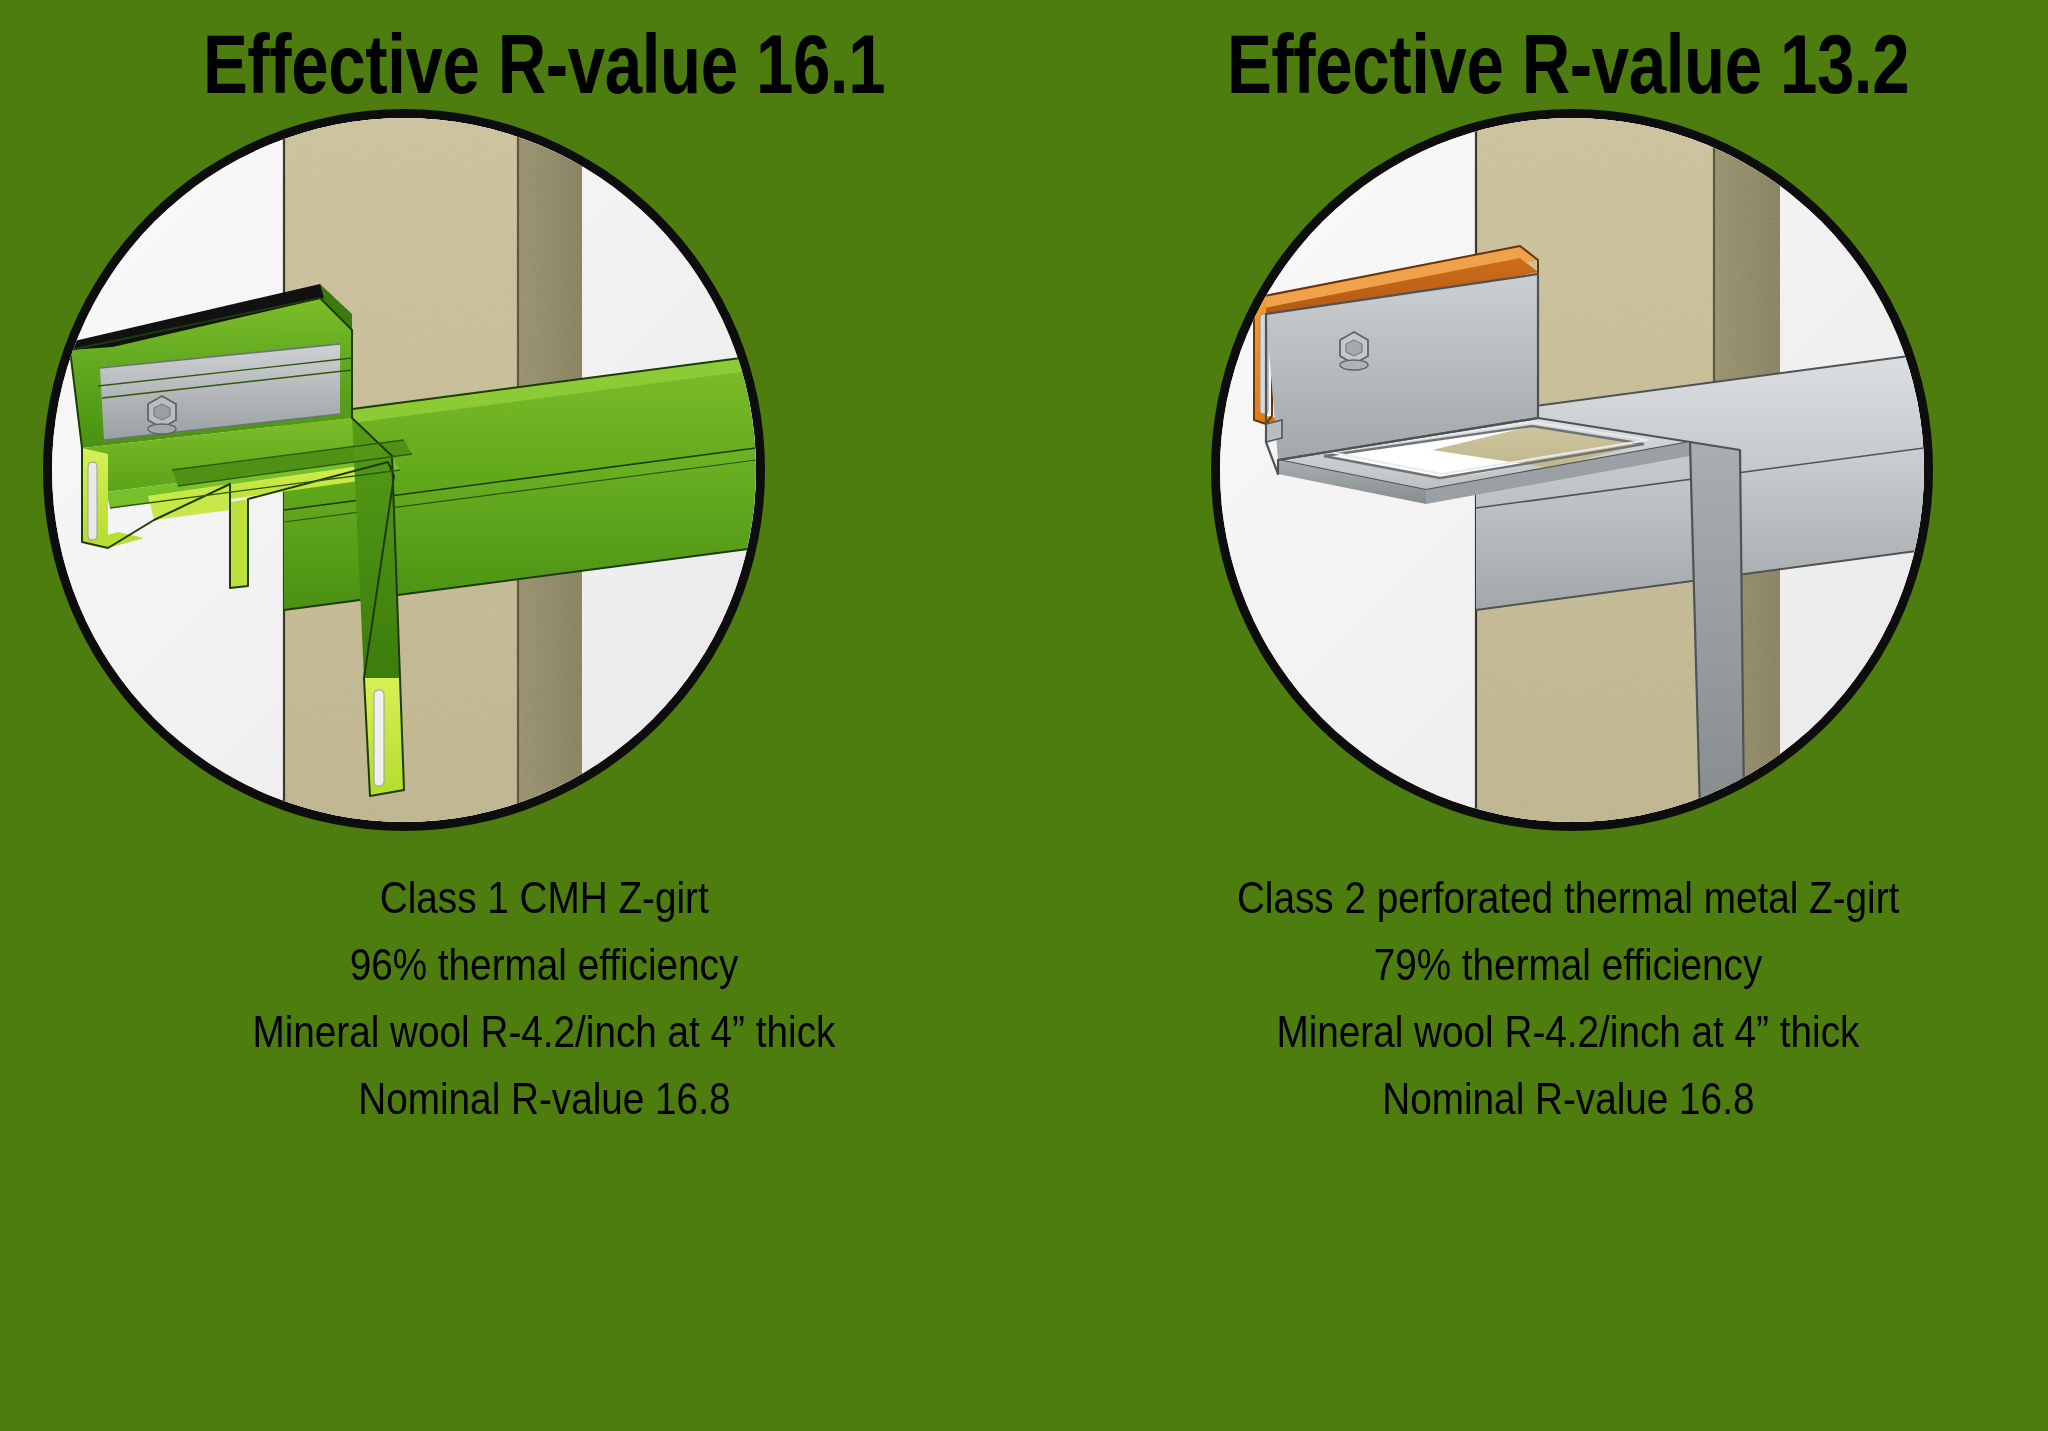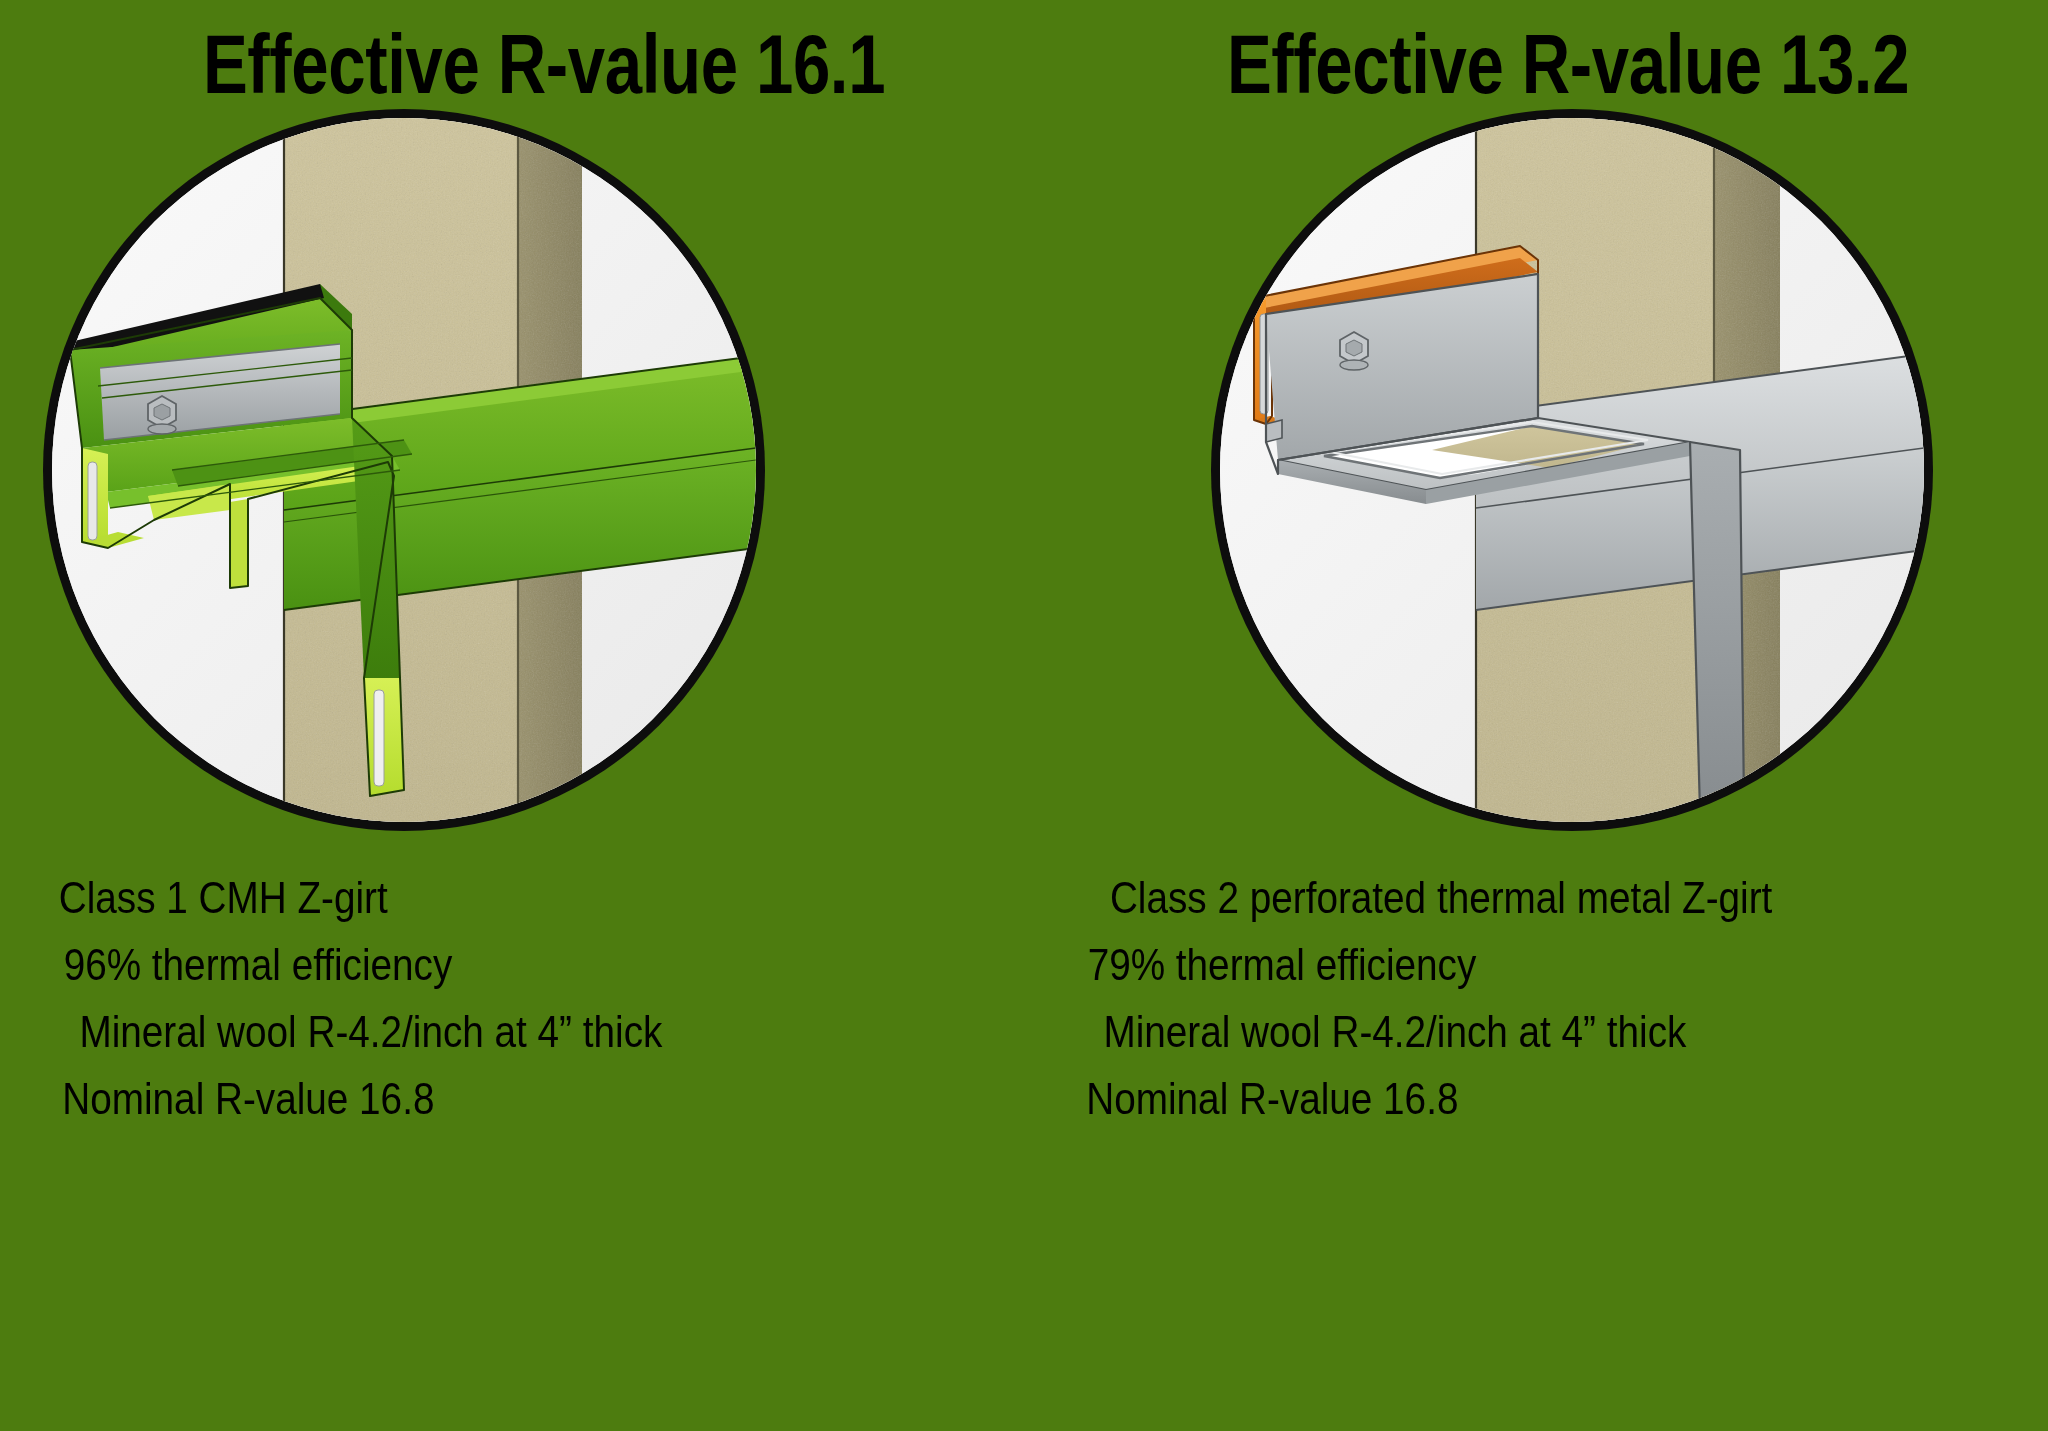--- a/index.html
+++ b/index.html
@@ -44,21 +44,21 @@
     box-shadow:0 0 0 9px #0d0d0d;
   }
   .circle-left{left:8px;top:2px;}
   .circle-right{left:152px;top:2px;}
 
   .scene{position:absolute;inset:0;}
   .scene svg{display:block;width:100%;height:100%;}
 
   .captions{
     width:100%;
-    display:flex;flex-direction:column;align-items:flex-start;
+    display:flex;flex-direction:column;align-items:center;
     margin-top:18px;
   }
   .cap{
     font-size:45px;
     line-height:1;
     transform:scaleX(0.86);
     white-space:nowrap;
     margin:11px 0;
   }
 </style>

